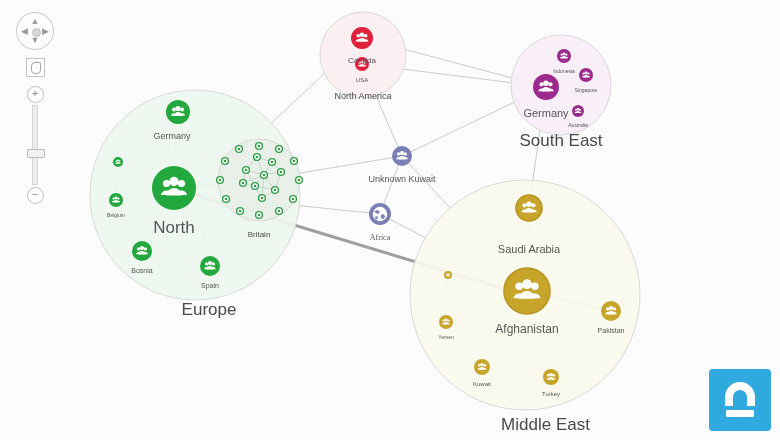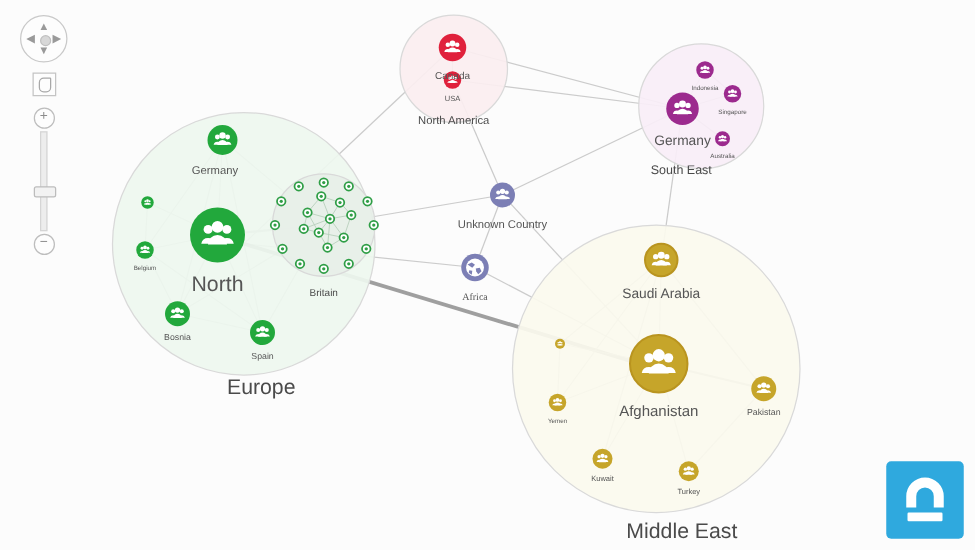--- a/index.html
+++ b/index.html
@@ -494,30 +494,30 @@
       <div class="lbl" style="left: 116px; top: 212px; font-size: 5px;">Belgium</div>
       <div class="lbl" style="left: 142px; top: 267px; font-size: 7px;">Bosnia</div>
       <div class="lbl" style="left: 210px; top: 282px; font-size: 7px;">Spain</div>
       <div class="lbl" style="left: 362px; top: 56px; font-size: 8px; text-align: right;">Canada</div>
       <div class="lbl" style="left: 362px; top: 77px; font-size: 6px;">USA</div>
       <div class="lbl" style="left: 546px; top: 107px; font-size: 11px;">Germany</div>
       <div class="lbl" style="left: 564px; top: 68px; font-size: 5px;">Indonesia</div>
       <div class="lbl" style="left: 586px; top: 87px; font-size: 5px;">Singapore</div>
       <div class="lbl" style="left: 578px; top: 122px; font-size: 5px;">Australia</div>
       <div class="lbl" style="left: 527px; top: 322px; font-size: 12px;">Afghanistan</div>
-      <div class="lbl" style="left: 529px; top: 229px; font-size: 11px;">Saudi Arabia</div>
+      <div class="lbl" style="left: 529px; top: 243px; font-size: 11px;">Saudi Arabia</div>
       <div class="lbl" style="left: 611px; top: 327px; font-size: 7px;">Pakistan</div>
       <div class="lbl" style="left: 446px; top: 334px; font-size: 5px;">Yemen</div>
       <div class="lbl" style="left: 482px; top: 381px; font-size: 6px;">Kuwait</div>
       <div class="lbl" style="left: 551px; top: 391px; font-size: 6px;">Turkey</div>
-      <div class="lbl" style="left: 402px; top: 174px; font-size: 9px;">Unknown Country</div>
+      <div class="lbl" style="left: 402px; top: 174px; font-size: 9px;">Unknown Kuwait</div>
       <div class="lbl" style="left: 380px; top: 233px; font-size: 8px; font-family: Liberation Serif, serif;">Africa</div>
       <div class="lbl cluster" style="left: 195px; top: 300px; font-size: 17px; padding-left: 28px;">Europe</div>
       <div class="lbl cluster" style="left: 363px; top: 91px; font-size: 9px; text-align: center;">North America</div>
-      <div class="lbl cluster" style="left: 545px; top: 131px; font-size: 10px;">South East</div>
+      <div class="lbl cluster" style="left: 561px; top: 131px; font-size: 17px;">South East</div>
       <div class="lbl cluster" style="left: 525px; top: 415px; font-size: 17px; padding-left: 41px;">Middle East</div>
       <div class="lbl cluster" style="left: 259px; top: 230px; font-size: 8px;">Britain</div>
     </div>
 
   <div id="controls">
 
     <div class="pan-pad">
       <span class="ar up">▲</span>
       <span class="ar down">▼</span>
       <span class="ar left">◀</span>

